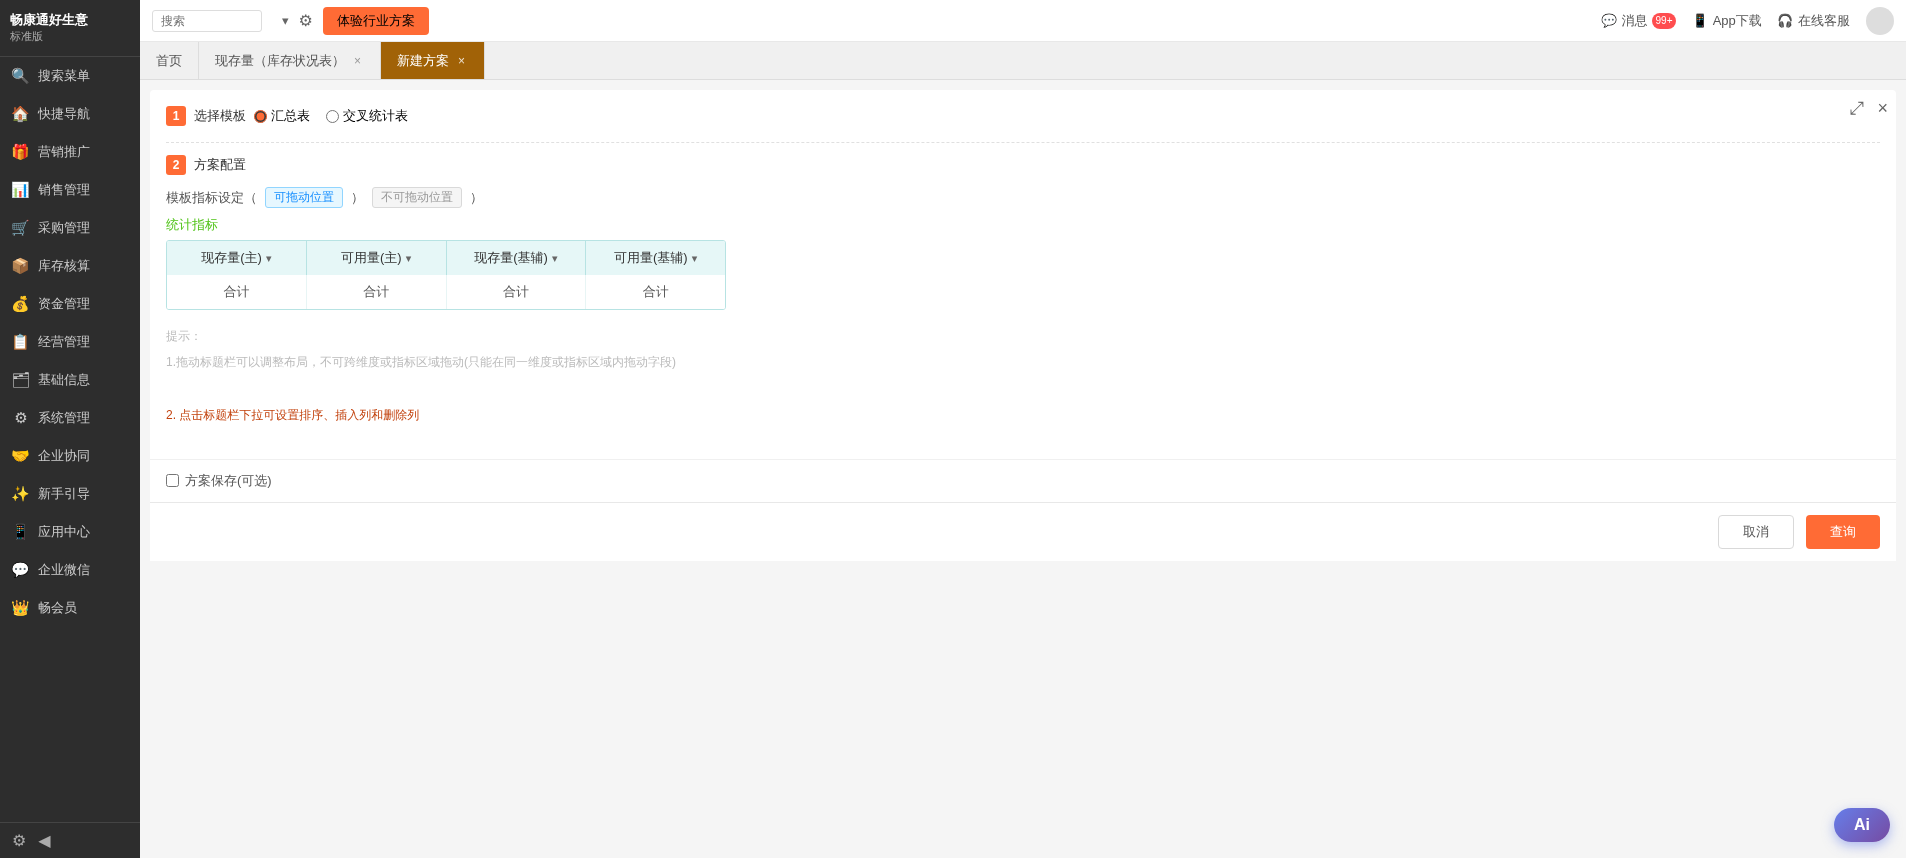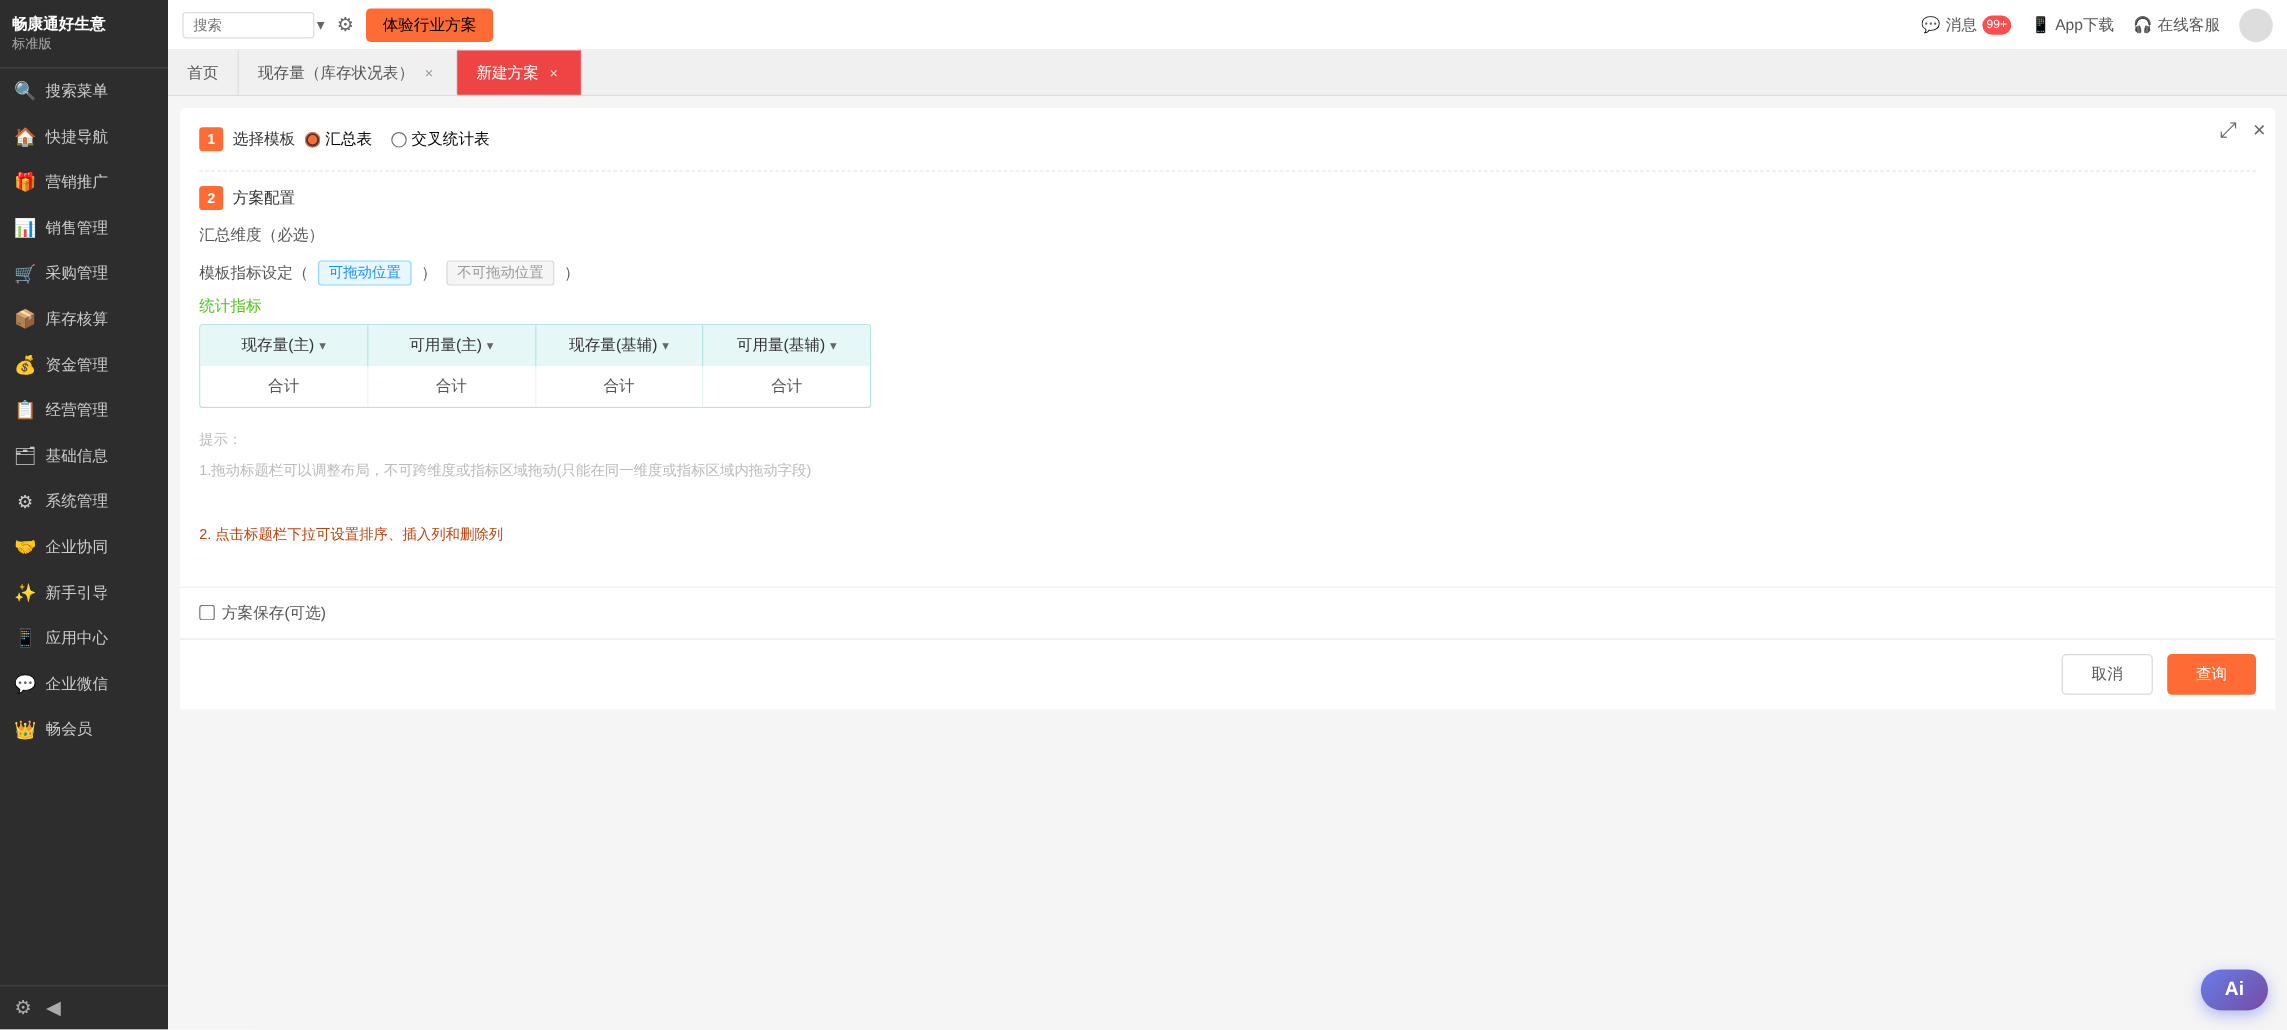--- a/index.html
+++ b/index.html
@@ -77,21 +77,21 @@
       display: flex;
       align-items: center;
       padding: 0 12px;
       border-bottom: 1px solid #e8e8e8;
       gap: 10px;
       flex-shrink: 0;
     }
     .topbar-search {
       display: flex;
       align-items: center;
-      gap: 2px;
+      gap: 20px;
     }
     .topbar-search input {
       border: 1px solid #ddd;
       border-radius: 3px;
       padding: 3px 8px;
       font-size: 12px;
       width: 110px;
       color: #999;
     }
     .topbar-dropdown-btn {
@@ -174,21 +174,21 @@
       color: #333;
       font-weight: 500;
     }
     .tab-close {
       font-size: 12px;
       color: #999;
       cursor: pointer;
       padding: 1px 3px;
     }
     .tab.highlight {
-      background: #ef4444;
+      background: #a16207;
       color: #fff;
     }
     .tab.highlight .tab-close { color: rgba(255,255,255,0.8); }
 
     
     .content {
       flex: 1;
       overflow-y: auto;
       background: #f5f5f5;
       padding: 0;
@@ -603,23 +603,20 @@
         </div>
 
         <hr class="section-divider">
 
         <div class="step-section">
           <div class="step-header">
             <div class="step-number">2</div>
             <div class="step-title">方案配置</div>
           </div>
 
-          <div class="dimension-label">
-            <span>汇总维度（必选）</span>
-          </div>
 
 
           <div class="indicator-setting">
             <span>模板指标设定（</span>
             <span class="indicator-badge-blue">可拖动位置</span>
             <span>）</span>
             <span class="indicator-badge-gray">不可拖动位置</span>
             <span>）</span>
           </div>
 

